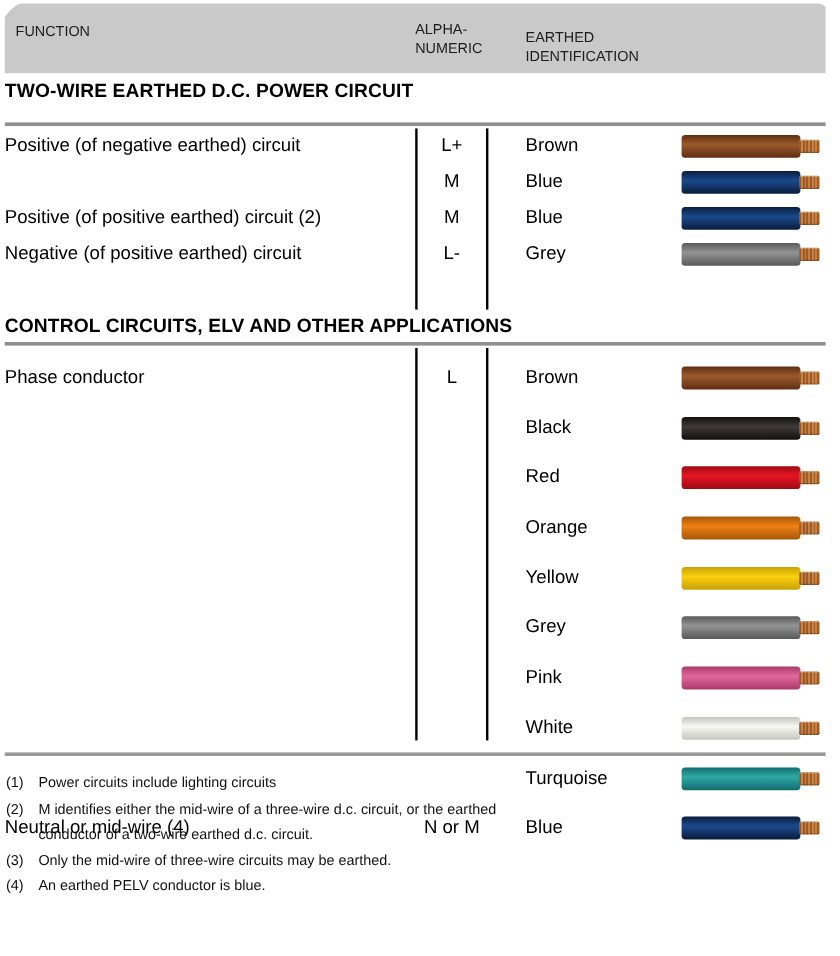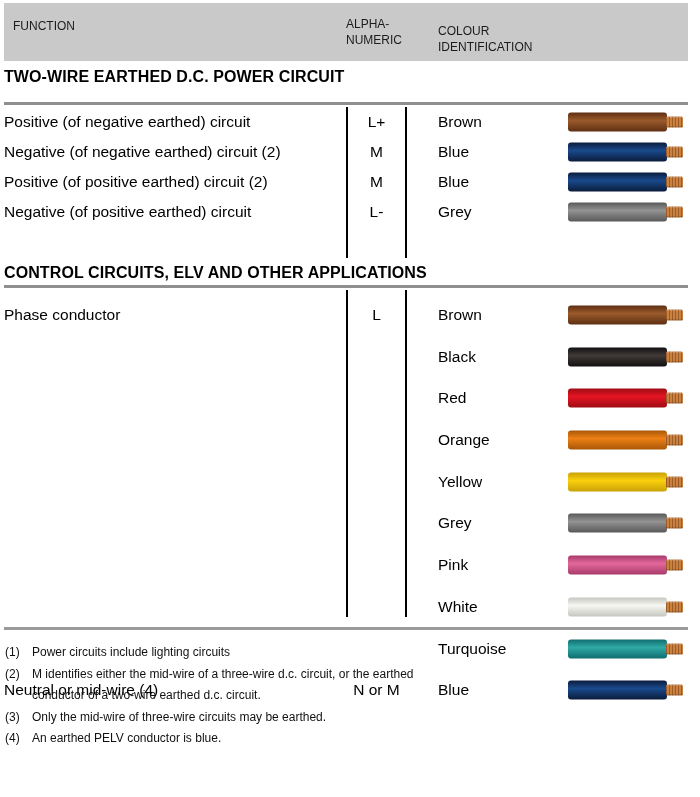--- a/index.html
+++ b/index.html
@@ -1,19 +1,20 @@
 <!DOCTYPE html>
 <html><head>
 <meta charset="utf-8">
 <style>
   html,body{margin:0;padding:0;background:#fff;}
   #page{
     position:relative;width:700px;height:797px;background:#ffffff;
     font-family:"Liberation Sans","DejaVu Sans",sans-serif;color:#111;
     overflow:hidden;
+    border-radius:29px;
   }
   
   .header-band{position:absolute;left:4px;top:3px;width:684px;height:58px;background:#c9c9c9;}
   .header-band .hlabel{position:absolute;font-size:12px;color:#1c1c1c;line-height:16px;white-space:pre-line;}
   .h-function{left:9px;top:15px;}
   .h-alpha{left:342px;top:13px;}
   .h-colour{left:434px;top:20px;}
   
   .section-title{position:absolute;left:4px;font-size:16px;font-weight:bold;color:#000;white-space:nowrap;letter-spacing:.1px;}
   .rule{position:absolute;left:4px;width:684px;height:3px;background:#8f8f8f;}
@@ -42,41 +43,40 @@
 </style>
 </head>
 <body>
 
 <div id="page">
 
   <div class="header-band">
     <div class="hlabel h-function">FUNCTION</div>
     <div class="hlabel h-alpha">ALPHA-
 NUMERIC</div>
-    <div class="hlabel h-colour">COLOUR
+    <div class="hlabel h-colour">EARTHED
 IDENTIFICATION</div>
   </div>
 
   <div class="section-title" style="top:68px;">TWO-WIRE EARTHED D.C. POWER CIRCUIT</div>
   <div class="rule" style="top:102px;"></div>
   <div class="vline" style="left:346px;top:107px;height:151px;"></div>
   <div class="vline" style="left:405px;top:107px;height:151px;"></div>
   <div class="rows s1-rows" style="top:107px;">
   <div class="row">
     <span class="cell func">Positive (of negative earthed) circuit</span>
     <span class="cell code">L+</span>
     <span class="cell colour">Brown</span>
     <span class="wire">
       <span class="insulation" style="background: linear-gradient(rgb(94, 47, 18) 0%, rgb(154, 90, 43) 42%, rgb(94, 47, 18) 100%);"></span>
       <span class="stub"></span>
     </span>
   </div>
 
   <div class="row">
-    <span class="cell func">Negative (of negative earthed) circuit (2)</span>
     <span class="cell code">M</span>
     <span class="cell colour">Blue</span>
     <span class="wire">
       <span class="insulation" style="background: linear-gradient(rgb(11, 28, 60) 0%, rgb(26, 74, 140) 42%, rgb(11, 28, 60) 100%);"></span>
       <span class="stub"></span>
     </span>
   </div>
 
   <div class="row">
     <span class="cell func">Positive (of positive earthed) circuit (2)</span>

